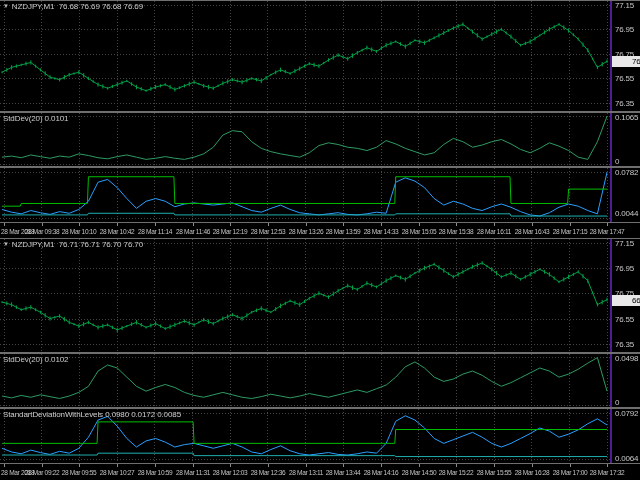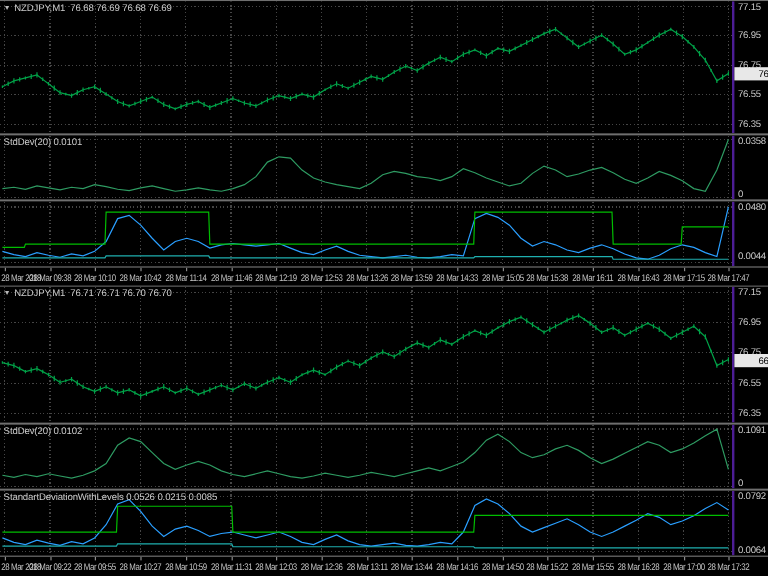--- a/index.html
+++ b/index.html
@@ -213,21 +213,21 @@
           <line x1="456.40000000000003" y1="0" x2="456.40000000000003" y2="53" stroke="#454545" stroke-width="1" stroke-dasharray="1,2" shape-rendering="crispEdges"></line>
           <line x1="494.1" y1="0" x2="494.1" y2="53" stroke="#454545" stroke-width="1" stroke-dasharray="1,2" shape-rendering="crispEdges"></line>
           <line x1="531.8000000000001" y1="0" x2="531.8000000000001" y2="53" stroke="#454545" stroke-width="1" stroke-dasharray="1,2" shape-rendering="crispEdges"></line>
           <line x1="569.5" y1="0" x2="569.5" y2="53" stroke="#454545" stroke-width="1" stroke-dasharray="1,2" shape-rendering="crispEdges"></line>
           <line x1="607.2" y1="0" x2="607.2" y2="53" stroke="#454545" stroke-width="1" stroke-dasharray="1,2" shape-rendering="crispEdges"></line>
           <line x1="0" y1="3.5" x2="610" y2="3.5" stroke="#454545" stroke-width="1" stroke-dasharray="1,2" shape-rendering="crispEdges"></line>
           <line x1="0" y1="51.5" x2="610" y2="51.5" stroke="#454545" stroke-width="1" stroke-dasharray="1,2" shape-rendering="crispEdges"></line>
           <polyline points="2,44.16666666666667 11.603174603174603,43.0625 21.206349206349206,44.71875 30.809523809523807,41.95833333333333 40.41269841269841,43.61458333333333 50.01587301587301,45.27083333333333 59.61904761904761,43.0625 69.22222222222221,44.16666666666667 78.82539682539682,40.854166666666664 88.42857142857143,42.510416666666664 98.03174603174602,44.71875 107.63492063492063,45.82291666666667 117.23809523809523,43.61458333333333 126.84126984126983,41.95833333333333 136.44444444444443,44.16666666666667 146.04761904761904,46.37499999999999 155.65079365079364,45.27083333333333 165.25396825396825,43.61458333333333 174.85714285714286,45.27083333333333 184.46031746031744,46.37499999999999 194.06349206349205,44.16666666666667 203.66666666666666,40.854166666666664 213.26984126984127,34.22916666666667 222.87301587301587,22.083333333333336 232.47619047619045,17.666666666666664 242.07936507936506,18.770833333333332 251.68253968253967,28.708333333333332 261.2857142857143,35.33333333333333 270.88888888888886,38.645833333333336 280.4920634920635,40.854166666666664 290.0952380952381,42.510416666666664 299.6984126984127,44.16666666666667 309.3015873015873,39.74999999999999 318.9047619047619,32.572916666666664 328.5079365079365,29.8125 338.11111111111114,31.468749999999993 347.7142857142857,34.22916666666667 357.31746031746036,35.33333333333333 366.9206349206349,37.54166666666667 376.5238095238095,34.22916666666667 386.1269841269841,27.604166666666664 395.73015873015873,30.916666666666668 405.3333333333333,35.33333333333333 414.93650793650795,38.645833333333336 424.53968253968253,41.95833333333333 434.14285714285717,39.74999999999999 443.74603174603175,31.468749999999993 453.3492063492064,25.395833333333332 462.9523809523809,28.708333333333332 472.55555555555554,34.22916666666667 482.1587301587301,32.02083333333333 491.76190476190476,28.708333333333332 501.36507936507934,26.5 510.968253968254,30.916666666666668 520.5714285714286,36.4375 530.1746031746031,39.74999999999999 539.7777777777777,35.33333333333333 549.3809523809524,29.8125 558.984126984127,33.125 568.5873015873016,37.54166666666667 578.1904761904761,44.16666666666667 587.7936507936508,46.37499999999999 597.3968253968254,28.708333333333332 607,3.312500000000003" fill="none" stroke="#2E9B62" stroke-width="1"></polyline>
         </svg>
       <div class="yaxis">
-          <span class="ytick" style="top: 0px;">0.0358</span>
+          <span class="ytick" style="top: 0px;">0.1065</span>
           <span class="ytick" style="top: 44px;">0</span>
         </div>
       <div class="pane-title">
         <span>StdDev(20)</span>&nbsp;<span>0.0101</span>
       </div>
     </div>
     <div class="divider"></div>
     <div class="pane" style="height:54px">
       <svg width="610" height="54" viewBox="0 0 610 54">
           <line x1="4" y1="0" x2="4" y2="54" stroke="#454545" stroke-width="1" stroke-dasharray="1,2" shape-rendering="crispEdges"></line>
@@ -247,21 +247,21 @@
           <line x1="531.8000000000001" y1="0" x2="531.8000000000001" y2="54" stroke="#454545" stroke-width="1" stroke-dasharray="1,2" shape-rendering="crispEdges"></line>
           <line x1="569.5" y1="0" x2="569.5" y2="54" stroke="#454545" stroke-width="1" stroke-dasharray="1,2" shape-rendering="crispEdges"></line>
           <line x1="607.2" y1="0" x2="607.2" y2="54" stroke="#454545" stroke-width="1" stroke-dasharray="1,2" shape-rendering="crispEdges"></line>
           <line x1="0" y1="4.5" x2="610" y2="4.5" stroke="#454545" stroke-width="1" stroke-dasharray="1,2" shape-rendering="crispEdges"></line>
           <line x1="0" y1="50.5" x2="610" y2="50.5" stroke="#454545" stroke-width="1" stroke-dasharray="1,2" shape-rendering="crispEdges"></line>
           <polyline points="2,41.45454545454545 11.603174603174603,44.18181818181818 21.206349206349206,45.81818181818182 30.809523809523807,42.54545454545455 40.41269841269841,44.72727272727273 50.01587301587301,46.36363636363636 59.61904761904761,43.63636363636363 69.22222222222221,45.27272727272727 78.82539682539682,41.45454545454545 88.42857142857143,33.27272727272727 98.03174603174602,14.181818181818176 107.63492063492063,11.454545454545457 117.23809523809523,19.636363636363637 126.84126984126983,30.545454545454543 136.44444444444443,40.36363636363637 146.04761904761904,33.27272727272727 155.65079365079364,30.545454545454543 165.25396825396825,33.27272727272727 174.85714285714286,38.727272727272734 184.46031746031744,36 194.06349206349205,34.90909090909091 203.66666666666666,36 213.26984126984127,37.09090909090909 222.87301587301587,36 232.47619047619045,34.90909090909091 242.07936507936506,38.727272727272734 251.68253968253967,42.54545454545455 261.2857142857143,44.18181818181818 270.88888888888886,40.36363636363637 280.4920634920635,37.09090909090909 290.0952380952381,41.45454545454545 299.6984126984127,44.72727272727273 309.3015873015873,45.81818181818182 318.9047619047619,46.909090909090914 328.5079365079365,45.81818181818182 338.11111111111114,44.72727272727273 347.7142857142857,46.36363636363636 357.31746031746036,46.909090909090914 366.9206349206349,45.81818181818182 376.5238095238095,44.18181818181818 386.1269841269841,45.27272727272727 395.73015873015873,14.181818181818176 405.3333333333333,9.818181818181818 414.93650793650795,13.090909090909093 424.53968253968253,19.636363636363637 434.14285714285717,30.545454545454543 443.74603174603175,37.09090909090909 453.3492063492064,33.27272727272727 462.9523809523809,36 472.55555555555554,40.36363636363637 482.1587301587301,42.54545454545455 491.76190476190476,38.727272727272734 501.36507936507934,36 510.968253968254,39.27272727272727 520.5714285714286,43.63636363636363 530.1746031746031,46.909090909090914 539.7777777777777,48 549.3809523809524,44.72727272727273 558.984126984127,39.27272727272727 568.5873015873016,36 578.1904761904761,38.18181818181818 587.7936507936508,42.54545454545455 597.3968253968254,45.81818181818182 607,4.363636363636367" fill="none" stroke="#2A9FFF" stroke-width="1"></polyline>
           <polyline points="2,38.18181818181818 20.246031746031743,38.18181818181818 21.206349206349206,35.45454545454545 87.46825396825396,35.45454545454545 88.42857142857143,8.727272727272727 173.8968253968254,8.727272727272727 174.85714285714286,35.45454545454545 394.76984126984127,35.45454545454545 395.73015873015873,8.727272727272727 510.0079365079365,8.727272727272727 510.968253968254,35.45454545454545 567.6269841269841,35.45454545454545 568.5873015873016,21.10909090909091 607,21.10909090909091" fill="none" stroke="#00BD00" stroke-width="1"></polyline>
           <polyline points="2,46.909090909090914 87.46825396825396,46.909090909090914 88.42857142857143,45.27272727272727 173.8968253968254,45.27272727272727 174.85714285714286,46.909090909090914 394.76984126984127,46.909090909090914 395.73015873015873,45.81818181818182 510.0079365079365,45.81818181818182 510.968253968254,48.054545454545455 607,48.054545454545455" fill="none" stroke="#1FAFAF" stroke-width="1"></polyline>
         </svg>
       <div class="yaxis">
-          <span class="ytick" style="top: 0px;">0.0480</span>
+          <span class="ytick" style="top: 0px;">0.0782</span>
           <span class="ytick" style="top: 41px;">0.0044</span>
         </div>
     </div>
     <div class="timeaxis" style="height:16px">
         <div class="tmark" style="left: 4px;"></div>
         <span class="tlabel first" style="left: 1px;">28 Mar 2018</span>
         <div class="tmark" style="left: 41.7px;"></div>
         <span class="tlabel" style="left: 41.7px;">28 Mar 09:38</span>
         <div class="tmark" style="left: 79.4px;"></div>
         <span class="tlabel" style="left: 79.4px;">28 Mar 10:10</span>
@@ -480,21 +480,21 @@
           <line x1="456.40000000000003" y1="0" x2="456.40000000000003" y2="53" stroke="#454545" stroke-width="1" stroke-dasharray="1,2" shape-rendering="crispEdges"></line>
           <line x1="494.1" y1="0" x2="494.1" y2="53" stroke="#454545" stroke-width="1" stroke-dasharray="1,2" shape-rendering="crispEdges"></line>
           <line x1="531.8000000000001" y1="0" x2="531.8000000000001" y2="53" stroke="#454545" stroke-width="1" stroke-dasharray="1,2" shape-rendering="crispEdges"></line>
           <line x1="569.5" y1="0" x2="569.5" y2="53" stroke="#454545" stroke-width="1" stroke-dasharray="1,2" shape-rendering="crispEdges"></line>
           <line x1="607.2" y1="0" x2="607.2" y2="53" stroke="#454545" stroke-width="1" stroke-dasharray="1,2" shape-rendering="crispEdges"></line>
           <line x1="0" y1="3.5" x2="610" y2="3.5" stroke="#454545" stroke-width="1" stroke-dasharray="1,2" shape-rendering="crispEdges"></line>
           <line x1="0" y1="51.5" x2="610" y2="51.5" stroke="#454545" stroke-width="1" stroke-dasharray="1,2" shape-rendering="crispEdges"></line>
           <polyline points="2,42.03448275862069 11.603174603174603,43.86206896551724 21.206349206349206,41.42528735632184 30.809523809523807,43.252873563218394 40.41269841269841,40.81609195402299 50.01587301587301,42.64367816091954 59.61904761904761,44.4712643678161 69.22222222222221,42.03448275862069 78.82539682539682,38.37931034482758 88.42857142857143,32.287356321839084 98.03174603174602,17.057471264367816 107.63492063492063,10.96551724137931 117.23809523809523,14.011494252873566 126.84126984126983,23.149425287356323 136.44444444444443,32.287356321839084 146.04761904761904,37.160919540229884 155.65079365079364,33.50574712643678 165.25396825396825,30.459770114942526 174.85714285714286,33.50574712643678 184.46031746031744,38.37931034482758 194.06349206349205,41.42528735632184 203.66666666666666,43.252873563218394 213.26984126984127,40.81609195402299 222.87301587301587,38.37931034482758 232.47619047619045,40.81609195402299 242.07936507936506,43.252873563218394 251.68253968253967,44.4712643678161 261.2857142857143,42.64367816091954 270.88888888888886,40.206896551724135 280.4920634920635,42.03448275862069 290.0952380952381,43.86206896551724 299.6984126984127,42.03448275862069 309.3015873015873,39.59770114942528 318.9047619047619,41.42528735632184 328.5079365079365,43.252873563218394 338.11111111111114,40.81609195402299 347.7142857142857,38.37931034482758 357.31746031746036,35.94252873563218 366.9206349206349,38.37931034482758 376.5238095238095,34.724137931034484 386.1269841269841,31.068965517241377 395.73015873015873,23.149425287356323 405.3333333333333,12.793103448275865 414.93650793650795,7.9195402298850555 424.53968253968253,14.011494252873566 434.14285714285717,23.149425287356323 443.74603174603175,27.413793103448278 453.3492063492064,24.97701149425287 462.9523809523809,20.103448275862068 472.55555555555554,17.057471264367816 482.1587301587301,21.32183908045977 491.76190476190476,27.413793103448278 501.36507936507934,32.287356321839084 510.968253968254,28.632183908045977 520.5714285714286,23.758620689655174 530.1746031746031,18.88505747126437 539.7777777777777,14.011494252873566 549.3809523809524,17.057471264367816 558.984126984127,23.149425287356323 568.5873015873016,20.103448275862068 578.1904761904761,15.229885057471263 587.7936507936508,9.137931034482758 597.3968253968254,3.6551724137931063 607,37.160919540229884" fill="none" stroke="#2E9B62" stroke-width="1"></polyline>
         </svg>
       <div class="yaxis">
-          <span class="ytick" style="top: 0px;">0.1091</span>
+          <span class="ytick" style="top: 0px;">0.0498</span>
           <span class="ytick" style="top: 44px;">0</span>
         </div>
       <div class="pane-title">
         <span>StdDev(20)</span>&nbsp;<span>0.0102</span>
       </div>
     </div>
     <div class="divider"></div>
     <div class="pane" style="height:54px">
       <svg width="610" height="54" viewBox="0 0 610 54">
           <line x1="4" y1="0" x2="4" y2="54" stroke="#454545" stroke-width="1" stroke-dasharray="1,2" shape-rendering="crispEdges"></line>
@@ -518,21 +518,21 @@
           <line x1="0" y1="50.5" x2="610" y2="50.5" stroke="#454545" stroke-width="1" stroke-dasharray="1,2" shape-rendering="crispEdges"></line>
           <polyline points="2,39.27272727272727 11.603174603174603,42.95454545454545 21.206349206349206,44.79545454545455 30.809523809523807,41.11363636363636 40.41269841269841,43.56818181818181 50.01587301587301,45.409090909090914 59.61904761904761,42.340909090909086 69.22222222222221,44.18181818181818 78.82539682539682,39.27272727272727 88.42857142857143,28.227272727272727 98.03174603174602,11.045454545454538 107.63492063492063,7.3636363636363615 117.23809523809523,17.181818181818176 126.84126984126983,29.454545454545453 136.44444444444443,38.04545454545454 146.04761904761904,31.909090909090907 155.65079365079364,29.454545454545453 165.25396825396825,33.13636363636363 174.85714285714286,38.04545454545454 184.46031746031744,35.590909090909086 194.06349206349205,34.36363636363636 203.66666666666666,36.81818181818182 213.26984126984127,39.27272727272727 222.87301587301587,36.81818181818182 232.47619047619045,34.36363636363636 242.07936507936506,38.04545454545454 251.68253968253967,42.95454545454545 261.2857142857143,44.79545454545455 270.88888888888886,40.49999999999999 280.4920634920635,36.81818181818182 290.0952380952381,41.72727272727273 299.6984126984127,44.79545454545455 309.3015873015873,46.02272727272727 318.9047619047619,44.79545454545455 328.5079365079365,43.56818181818181 338.11111111111114,45.409090909090914 347.7142857142857,46.02272727272727 357.31746031746036,44.79545454545455 366.9206349206349,42.95454545454545 376.5238095238095,44.18181818181818 386.1269841269841,34.36363636363636 395.73015873015873,12.272727272727268 405.3333333333333,6.749999999999997 414.93650793650795,11.045454545454538 424.53968253968253,19.02272727272727 434.14285714285717,29.454545454545453 443.74603174603175,34.36363636363636 453.3492063492064,30.68181818181818 462.9523809523809,26.999999999999996 472.55555555555554,23.318181818181817 482.1587301587301,28.227272727272727 491.76190476190476,34.36363636363636 501.36507936507934,38.04545454545454 510.968253968254,34.36363636363636 520.5714285714286,29.454545454545453 530.1746031746031,24.545454545454543 539.7777777777777,19.02272727272727 549.3809523809524,22.090909090909086 558.984126984127,28.227272727272727 568.5873015873016,25.159090909090907 578.1904761904761,20.863636363636363 587.7936507936508,14.727272727272723 597.3968253968254,9.818181818181811 607,15.954545454545453" fill="none" stroke="#2A9FFF" stroke-width="1"></polyline>
           <polyline points="2,34.36363636363636 97.07142857142857,34.36363636363636 98.03174603174602,12.886363636363631 193.1031746031746,12.886363636363631 194.06349206349205,34.36363636363636 394.76984126984127,34.36363636363636 395.73015873015873,20.495454545454542 607,20.495454545454542" fill="none" stroke="#00BD00" stroke-width="1"></polyline>
           <polyline points="2,46.02272727272727 97.07142857142857,46.02272727272727 98.03174603174602,44.18181818181818 193.1031746031746,44.18181818181818 194.06349206349205,46.63636363636364 394.76984126984127,46.63636363636364 395.73015873015873,47.55681818181818 607,47.55681818181818" fill="none" stroke="#1FAFAF" stroke-width="1"></polyline>
         </svg>
       <div class="yaxis">
           <span class="ytick" style="top: 0.172727px;">0.0792</span>
           <span class="ytick" style="top: 45px;">0.0064</span>
         </div>
       <div class="pane-title">
-        <span>StandartDeviationWithLevels</span>&nbsp;<span>0.0526 0.0215 0.0085</span>
+        <span>StandartDeviationWithLevels</span>&nbsp;<span>0.0980 0.0172 0.0085</span>
       </div>
     </div>
     <div class="timeaxis" style="height:17px">
         <div class="tmark" style="left: 4px;"></div>
         <span class="tlabel first" style="left: 1px;">28 Mar 2018</span>
         <div class="tmark" style="left: 41.7px;"></div>
         <span class="tlabel" style="left: 41.7px;">28 Mar 09:22</span>
         <div class="tmark" style="left: 79.4px;"></div>
         <span class="tlabel" style="left: 79.4px;">28 Mar 09:55</span>
         <div class="tmark" style="left: 117.1px;"></div>

